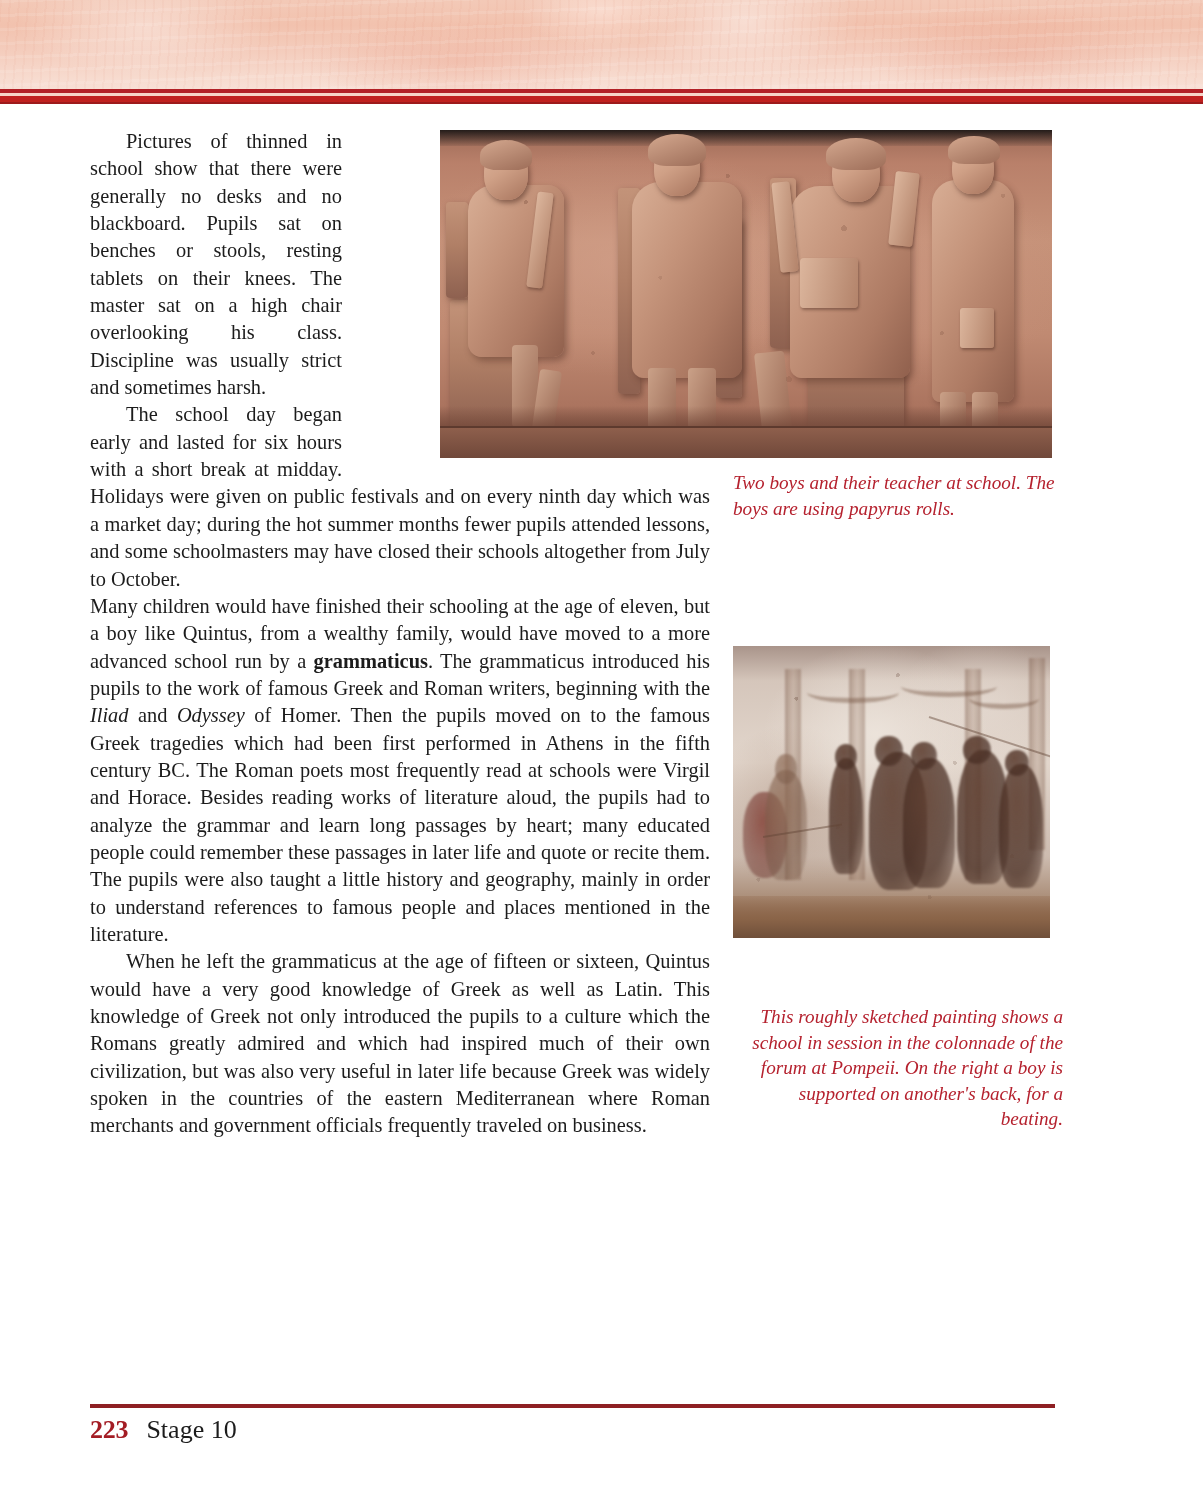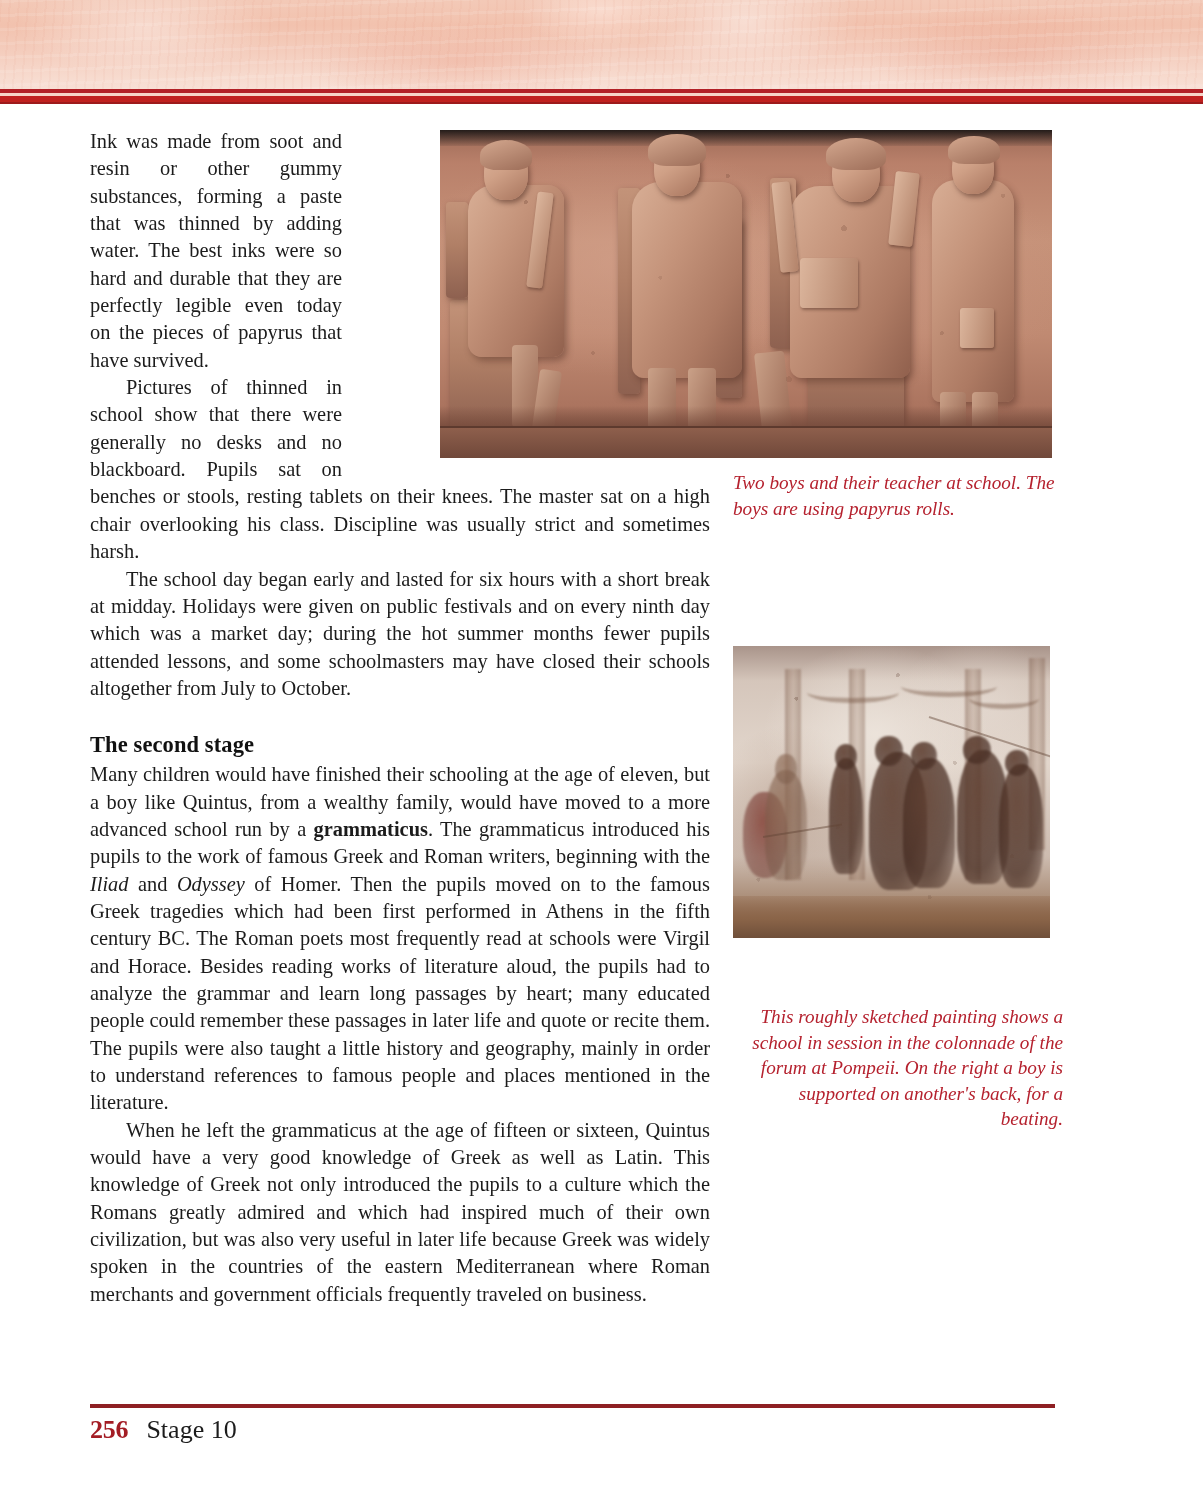--- a/index.html
+++ b/index.html
@@ -322,25 +322,23 @@
   </div>
 
   <div class="relief-ground"></div>
   <div class="relief-ledge2"></div>
   <div class="relief-speckle"></div>
 </div>
 
 <div id="main-col">
   <div id="float-img1"></div>
 
-  <p class="para">Ink was made from soot and resin or other gummy substances, forming a paste that was thinned by adding water. The best inks were so hard and durable that they are perfectly legible even today on the pieces of papyrus that have survived.</p>
   <p class="para indent">Pictures of thinned in school show that there were generally no desks and no blackboard. Pupils sat on benches or stools, resting tablets on their knees. The master sat on a high chair overlooking his class. Discipline was usually strict and sometimes harsh.</p>
   <p class="para indent">The school day began early and lasted for six hours with a short break at midday. Holidays were given on public festivals and on every ninth day which was a market day; during the hot summer months fewer pupils attended lessons, and some schoolmasters may have closed their schools altogether from July to October.</p>
 
-  <h2 id="heading-second-stage">The second stage</h2>
 
   <p class="para"><span>Many children would have finished their schooling at the age of eleven, but a boy like Quintus, from a wealthy family, would have moved to a more advanced school run by a </span><b>grammaticus</b><span>. The grammaticus introduced his pupils to the work of famous Greek and Roman writers, beginning with the </span><i>Iliad</i><span> and </span><i>Odyssey</i><span> of Homer. Then the pupils moved on to the famous Greek tragedies which had been first performed in Athens in the fifth century BC. The Roman poets most frequently read at schools were Virgil and Horace. Besides reading works of literature aloud, the pupils had to analyze the grammar and learn long passages by heart; many educated people could remember these passages in later life and quote or recite them. The pupils were also taught a little history and geography, mainly in order to understand references to famous people and places mentioned in the literature.</span></p>
   <p class="para indent"><span>When he left the grammaticus at the age of fifteen or sixteen, Quintus would have a very good knowledge of Greek as well as Latin. This knowledge of Greek not only introduced the pupils to a culture which the Romans greatly admired and which had inspired much of their own civilization, but was also very useful in later life because Greek was widely spoken in the countries of the eastern Mediterranean where Roman merchants and government officials frequently traveled on business.</span></p>
 </div>
 
 <p id="caption-relief" class="caption">Two boys and their teacher at school. The boys are using papyrus rolls.</p>
 
 <div id="image-fresco">
   <div class="fresco-plaster"></div>
 
@@ -376,15 +374,15 @@
   <div class="fresco-crack" style="left:30px; top:190px; width:80px; height:2px; transform:rotate(-9deg);"></div>
 
   <div class="fresco-ground"></div>
   <div class="fresco-speckle"></div>
 </div>
 
 <p id="caption-fresco" class="caption">This roughly sketched painting shows a school in session in the colonnade of the forum at Pompeii. On the right a boy is supported on another's back, for a beating.</p>
 
 <div id="footer-rule"></div>
 <div id="footer">
-  <span id="footer-pagenum">256</span>
+  <span id="footer-pagenum">223</span>
   <span id="footer-stage">Stage 10</span>
 </div>
 
 </body></html>

